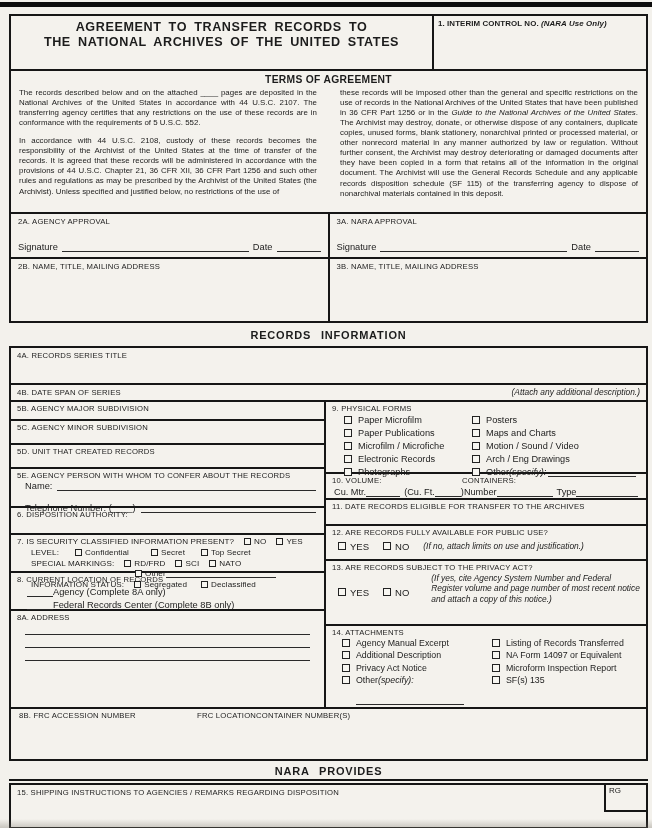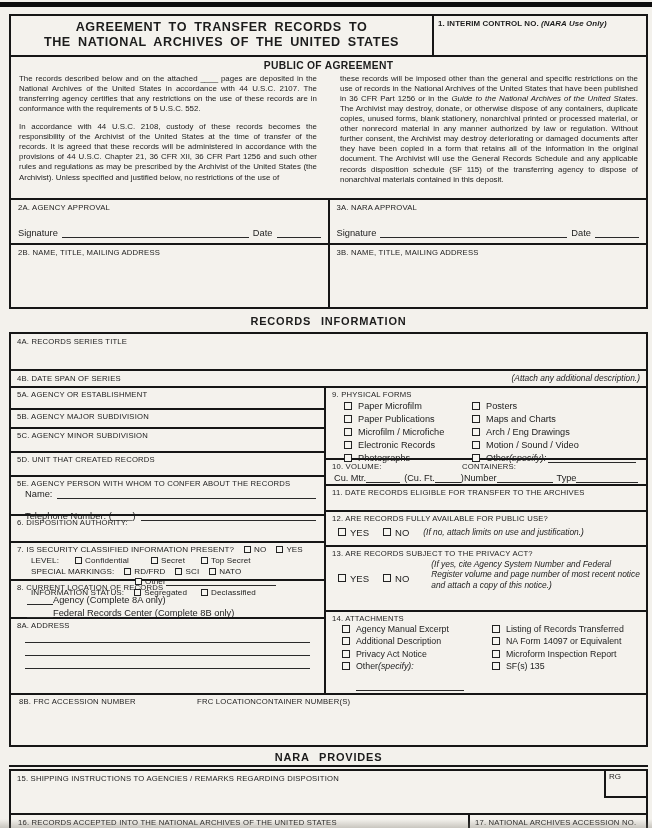--- a/index.html
+++ b/index.html
@@ -6,21 +6,21 @@
   html,body { width:652px; }
   body { background:#d8d6d1; font-family:"Liberation Sans", sans-serif; color:#1c1c1c; }
   .page { position:relative; width:652px; height:828px; background:#f3f1ec; overflow:hidden; }
   .topbar { position:absolute; top:2px; left:0; width:652px; height:5px; background:#0d0d0d; }
   .formwrap { position:absolute; top:14px; left:9px; width:639px; }
 
   .box { border:2px solid #161616; background:#f4f2ed; }
 
   
   .header-row { display:flex; border-bottom:2px solid #161616; }
-  .title-box { flex:1; text-align:center; padding:4px 2px 5px; border-right:2px solid #161616; }
+  .title-box { flex:1; text-align:center; padding:4px 2px 19px; border-right:2px solid #161616; }
   .title-line { font-weight:bold; font-size:12.6px; letter-spacing:.6px; word-spacing:3px; line-height:1.2; }
   .interim-box { width:212px; padding:3px 4px; font-size:7.9px; font-weight:bold; letter-spacing:.1px; }
   .interim-box .it { font-weight:bold; }
 
   .terms-heading { text-align:center; font-weight:bold; font-size:10.3px; letter-spacing:.3px; padding:3px 0 1px; }
   .terms-cols { display:flex; gap:23px; padding:2px 8px 5px; }
   .tcol { flex:1; font-size:7.9px; line-height:1.27; text-align:justify; }
   .tcol p { margin-bottom:8px; }
   .it { font-style:italic; }
 
@@ -107,21 +107,21 @@
         <div class="title-box">
           <div class="title-line">AGREEMENT TO TRANSFER RECORDS TO</div>
           <div class="title-line">THE NATIONAL ARCHIVES OF THE UNITED STATES</div>
         </div>
         <div class="interim-box">
           <span>1. INTERIM CONTROL NO.</span>
           <span class="it">(NARA Use Only)</span>
         </div>
       </div>
 
-      <div class="terms-heading">PUBLIC OF AGREEMENT</div>
+      <div class="terms-heading">TERMS OF AGREEMENT</div>
       <div class="terms-cols">
         <div class="tcol">
           <p>The records described below and on the attached ____ pages are deposited in the National Archives of the United States in accordance with 44 U.S.C. 2107. The transferring agency certifies that any restrictions on the use of these records are in conformance with the requirements of 5 U.S.C. 552.</p>
           <p>In accordance with 44 U.S.C. 2108, custody of these records becomes the responsibility of the Archivist of the United States at the time of transfer of the records. It is agreed that these records will be administered in accordance with the provisions of 44 U.S.C. Chapter 21, 36 CFR XII, 36 CFR Part 1256 and such other rules and regulations as may be prescribed by the Archivist of the United States (the Archivist). Unless specified and justified below, no restrictions of the use of</p>
         </div>
         <div class="tcol">
           <p><span>these records will be imposed other than the general and specific restrictions on the use of records in the National Archives of the United States that have been published in 36 CFR Part 1256 or in the </span><span class="it">Guide to the National Archives of the United States</span><span>. The Archivist may destroy, donate, or otherwise dispose of any containers, duplicate copies, unused forms, blank stationery, nonarchival printed or processed material, or other nonrecord material in any manner authorized by law or regulation. Without further consent, the Archivist may destroy deteriorating or damaged documents after they have been copied in a form that retains all of the information in the original document. The Archivist will use the General Records Schedule and any applicable records disposition schedule (SF 115) of the transferring agency to dispose of nonarchival materials contained in this deposit.</span></p>
         </div>
       </div>
 
@@ -163,23 +163,20 @@
         <div class="slabel">4A. RECORDS SERIES TITLE</div>
       </div>
       <div class="s4b">
         <span class="slabel">4B. DATE SPAN OF SERIES</span>
         <span class="note-it">(Attach any additional description.)</span>
       </div>
 
       <div class="cols">
 
         <div class="lcol">
-          <div class="sub" style="height:22px;">
-            <div class="slabel">5A. AGENCY OR ESTABLISHMENT</div>
-          </div>
           <div class="sub" style="height:19px;">
             <div class="slabel">5B. AGENCY MAJOR SUBDIVISION</div>
           </div>
           <div class="sub" style="height:24px;">
             <div class="slabel">5C. AGENCY MINOR SUBDIVISION</div>
           </div>
           <div class="sub" style="height:24px;">
             <div class="slabel">5D. UNIT THAT CREATED RECORDS</div>
           </div>
           <div class="sub" style="height:39px;">
@@ -299,25 +296,25 @@
                 <div class="cbrow">
                     <span class="cb"></span>
                     <span>Posters</span>
                   </div>
                 <div class="cbrow">
                     <span class="cb"></span>
                     <span>Maps and Charts</span>
                   </div>
                 <div class="cbrow">
                     <span class="cb"></span>
+                    <span>Motion / Sound / Video</span>
+                  </div>
+                <div class="cbrow">
+                    <span class="cb"></span>
                     <span>Arch / Eng Drawings</span>
-                  </div>
-                <div class="cbrow">
-                    <span class="cb"></span>
-                    <span>Motion / Sound / Video</span>
                   </div>
                 <div class="cbrow">
                     <span class="cb"></span>
                     <span>Other </span>
                     <span class="it">(specify):</span>
                     <span class="ln grow" style="margin-left:2px; margin-right:4px;"></span>
                   </div>
               </div>
             </div>
           </div>

